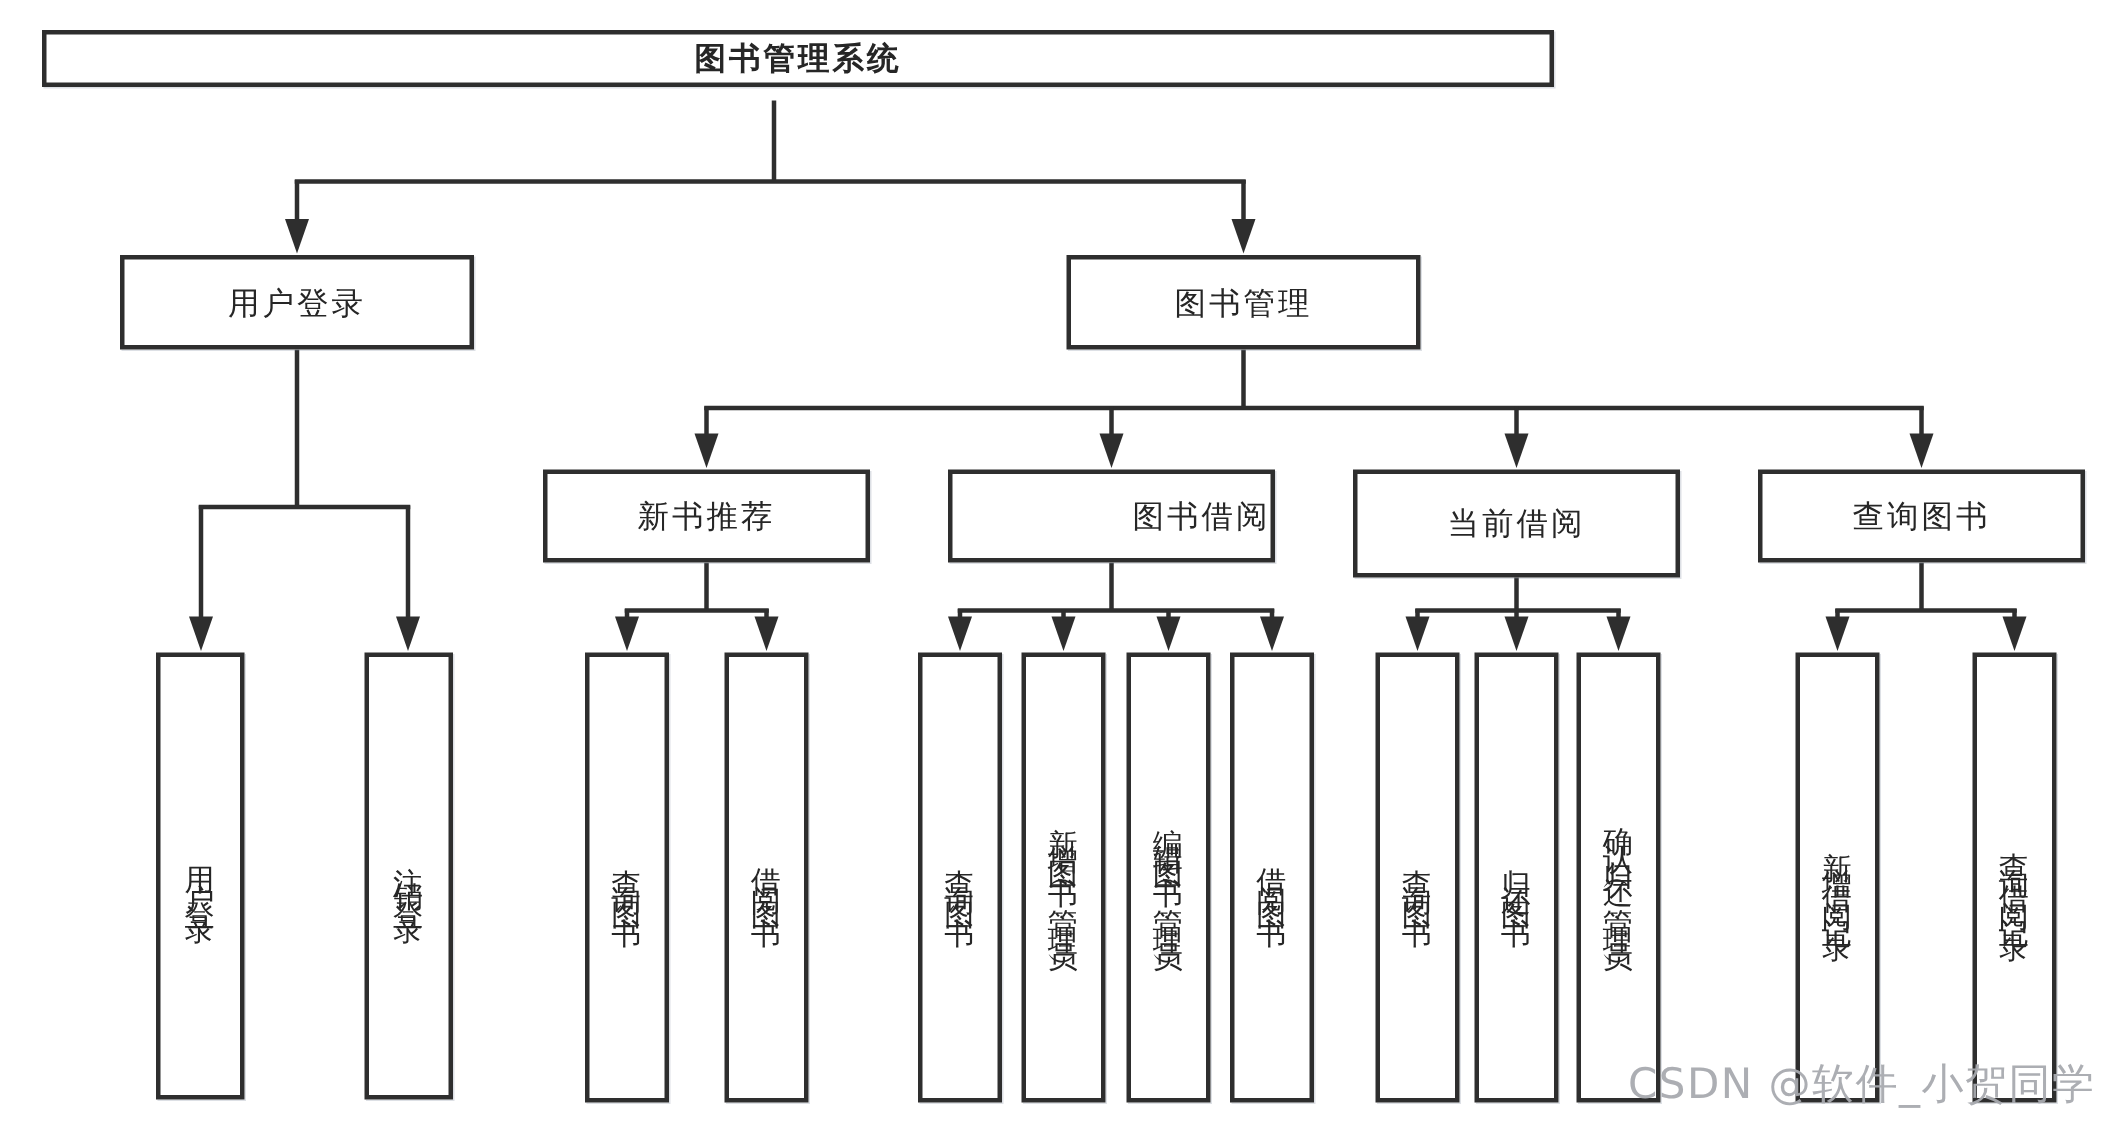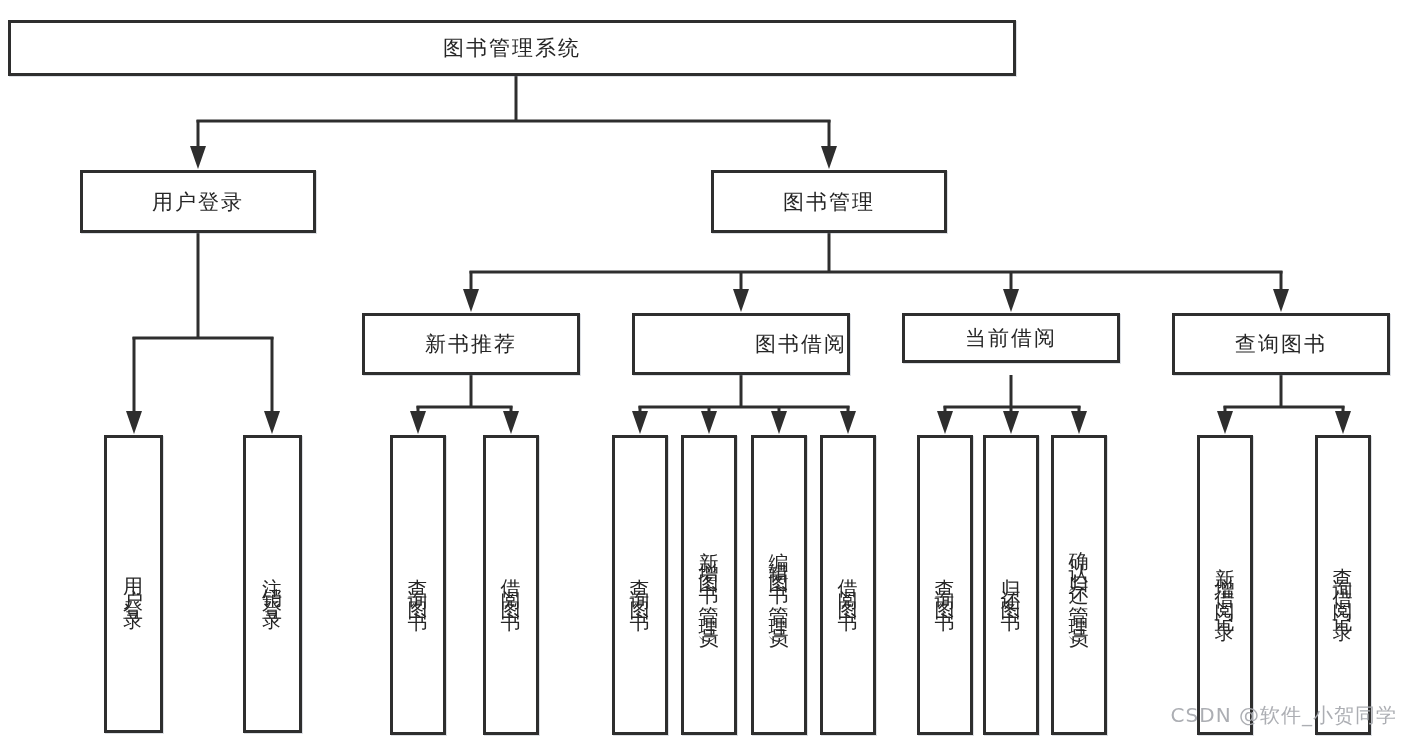--- a/index.html
+++ b/index.html
@@ -40,46 +40,46 @@
   }
   .leaf span {
     writing-mode: vertical-lr;
     text-orientation: mixed;
     font-size: 20px;
     letter-spacing: 11px;
     line-height: 1;
     max-height: 292px;
   }
   
-  #root        { left: 8px;  top: 20px;  width: 1008px; height: 56px; }
+  #root        { left: 28px;  top: 20px;  width: 1008px; height: 38px; font-weight: bold; }
   #n-login     { left: 80px;  top: 170px; width: 236px;  height: 63px; }
   #n-mgmt      { left: 711px; top: 170px; width: 236px;  height: 63px; }
   #n-newbook   { left: 362px; top: 313px; width: 218px;  height: 62px; }
   #n-borrow    { left: 632px; top: 313px; width: 218px;  height: 62px; justify-content: flex-end; }
-  #n-current   { left: 902px; top: 313px; width: 218px;  height: 50px; }
+  #n-current   { left: 902px; top: 313px; width: 218px;  height: 72px; }
   #n-records   { left: 1172px;top: 313px; width: 218px;  height: 62px; }
   #lf-ulogin   { left: 104px; top: 435px; width: 59px; height: 298px; }
   #lf-logout   { left: 243px; top: 435px; width: 59px; height: 298px; }
   #lf-q1       { left: 390px; top: 435px; width: 56px; height: 300px; }
   #lf-b1       { left: 483px; top: 435px; width: 56px; height: 300px; }
   #lf-q2       { left: 612px; top: 435px; width: 56px; height: 300px; }
   #lf-add2     { left: 681px; top: 435px; width: 56px; height: 300px; }
   #lf-edit2    { left: 751px; top: 435px; width: 56px; height: 300px; }
   #lf-b2       { left: 820px; top: 435px; width: 56px; height: 300px; }
   #lf-q3       { left: 917px; top: 435px; width: 56px; height: 300px; }
   #lf-ret3     { left: 983px; top: 435px; width: 56px; height: 300px; }
   #lf-conf3    { left: 1051px;top: 435px; width: 56px; height: 300px; }
   #lf-addr4    { left: 1197px;top: 435px; width: 56px; height: 300px; }
   #lf-qr4      { left: 1315px;top: 435px; width: 56px; height: 300px; }
   #watermark {
     position: absolute;
     right: 8px;
-    bottom: 18px;
+    bottom: 5px;
     z-index: 3;
-    font-size: 20px;
+    font-size: 28px;
     color: rgba(168, 170, 175, 0.95);
     letter-spacing: 1px;
     white-space: nowrap;
   }
 </style>
 </head>
 <body>
 
 <div id="canvas">
 

